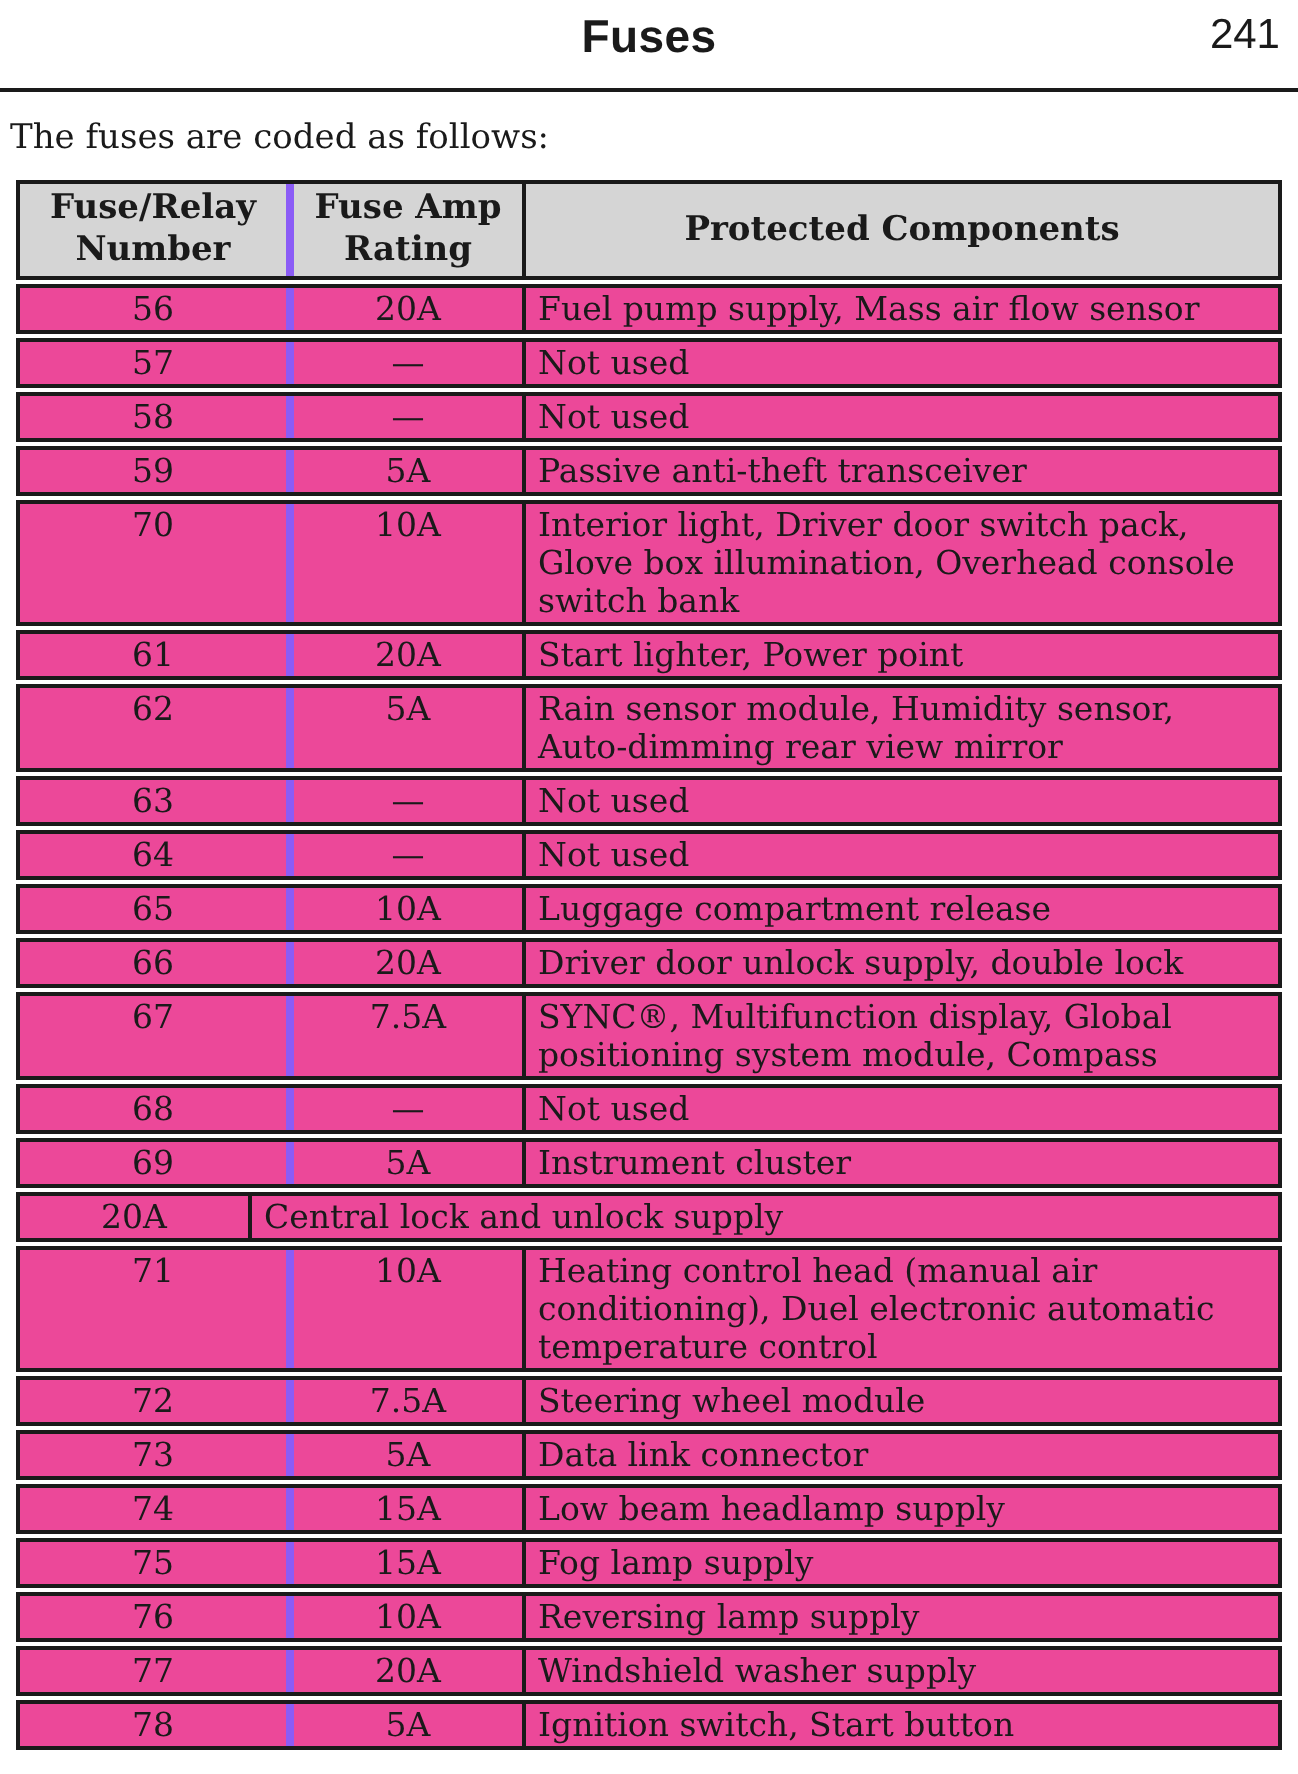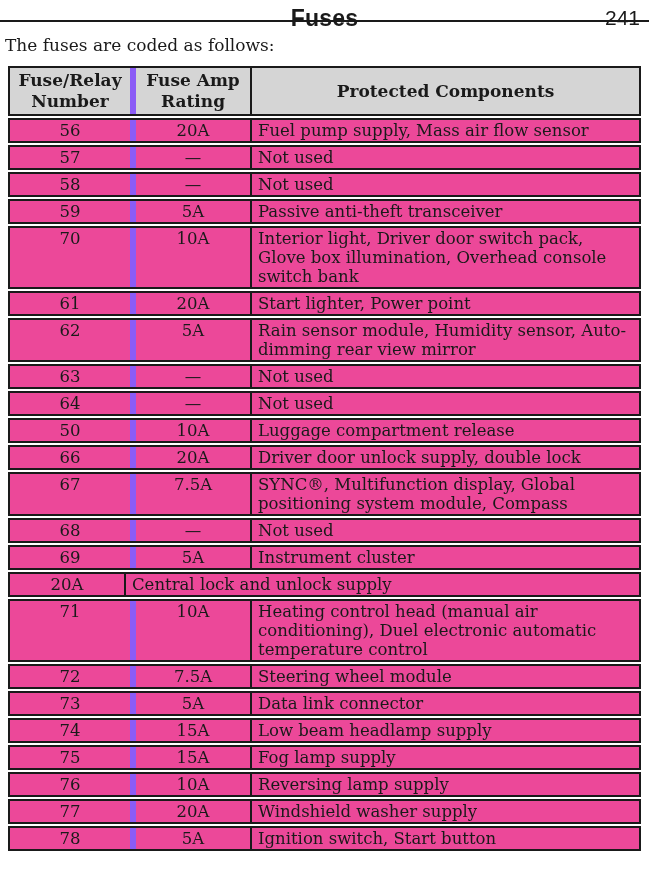--- a/index.html
+++ b/index.html
@@ -7,21 +7,21 @@
   body {
     width: 649px;
     height: 887px;
     position: relative;
     font-family: "DejaVu Serif", serif;
     color: #1a1a1a;
     overflow: hidden;
   }
   .page-header {
     position: relative;
-    height: 20px;
+    height: 44px;
     border-radius: 13px;
   }
   .page-title {
     position: absolute;
     left: 0; right: 0; top: 5px;
     text-align: center;
     font-family: "Liberation Sans", sans-serif;
     font-weight: bold;
     font-size: 23px;
     letter-spacing: 0.2px;
@@ -54,22 +54,22 @@
   }
   .frow.header-row {
     background: #d5d5d5;
   }
   .cell {
     font-size: 16.5px;
     line-height: 19px;
     padding: 1px 0;
   }
   .c1 {
-    width: 126px;
-    border-right: 6px solid #8b5cf6;
+    width: 137px;
+    border-right: 4px solid #8b5cf6;
     text-align: center;
     flex-shrink: 0;
   }
   .c2 {
     width: 116px;
     border-right: 2px solid #1a1a1a;
     text-align: center;
     flex-shrink: 0;
   }
   .c3 {
@@ -155,21 +155,21 @@
     <div class="cell c3">Not used</div>
   </div>
 
   <div class="frow">
     <div class="cell c1">64</div>
     <div class="cell c2">—</div>
     <div class="cell c3">Not used</div>
   </div>
 
   <div class="frow">
-    <div class="cell c1">50</div>
+    <div class="cell c1">65</div>
     <div class="cell c2">10A</div>
     <div class="cell c3">Luggage compartment release</div>
   </div>
 
   <div class="frow">
     <div class="cell c1">66</div>
     <div class="cell c2">20A</div>
     <div class="cell c3">Driver door unlock supply, double lock</div>
   </div>
 

